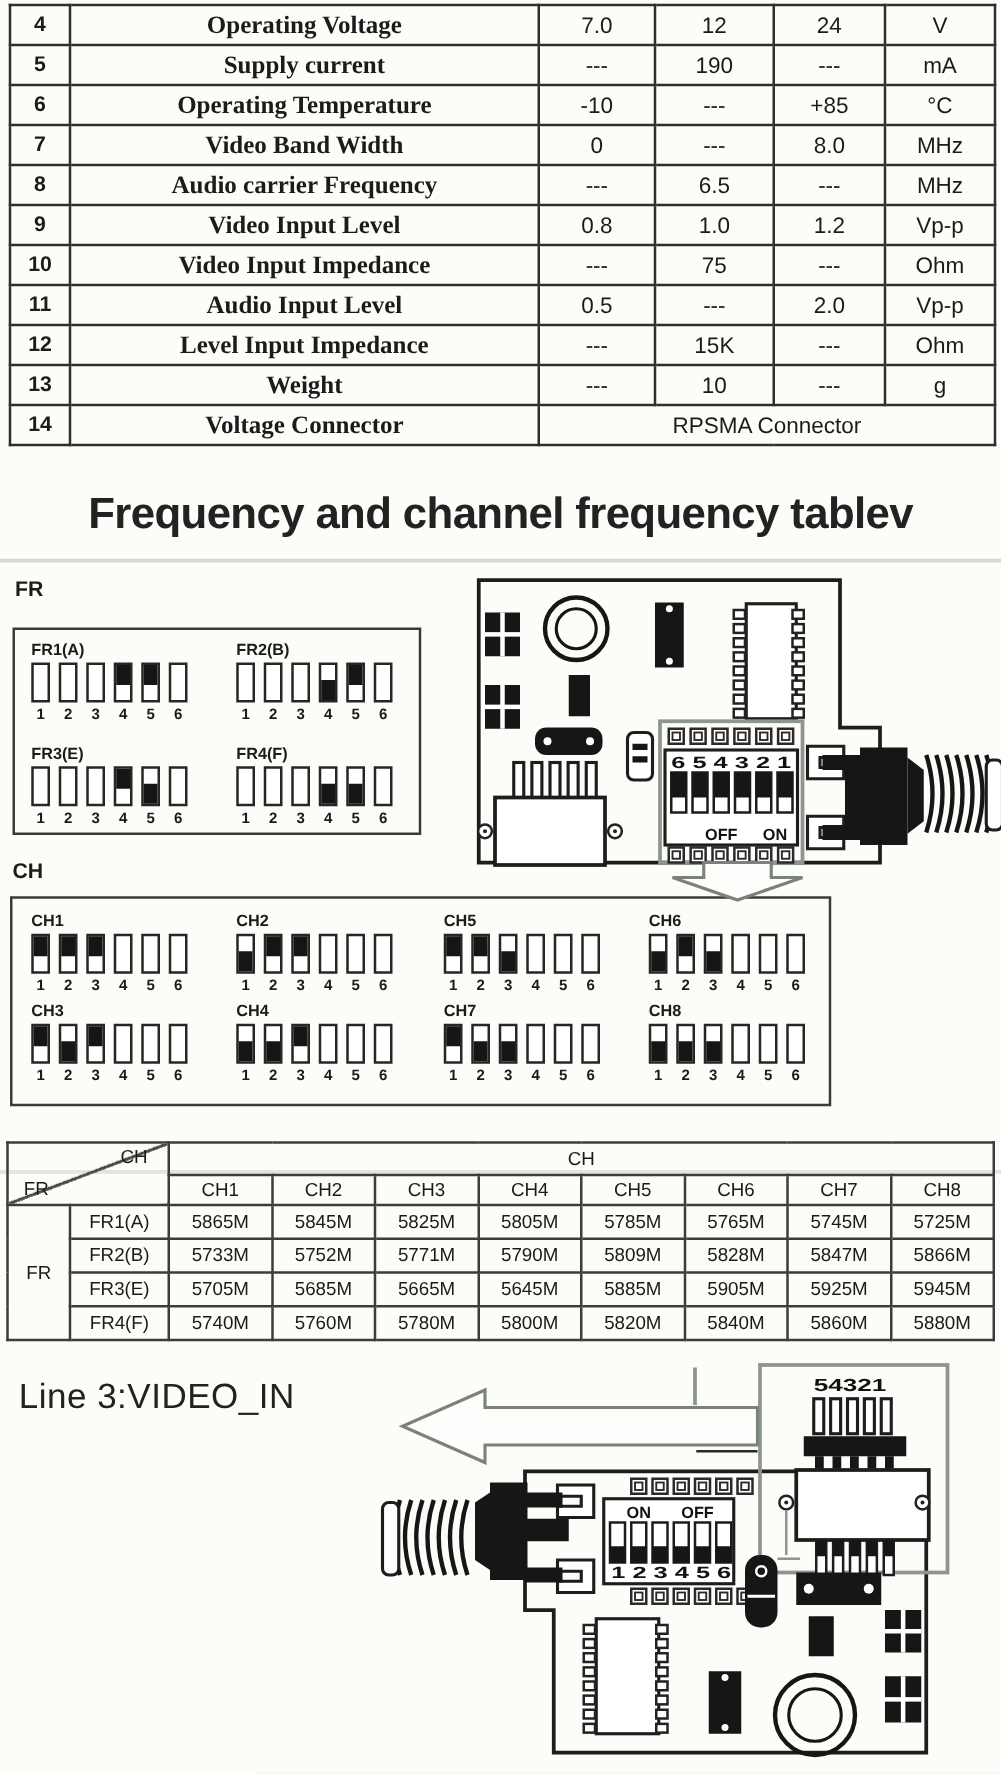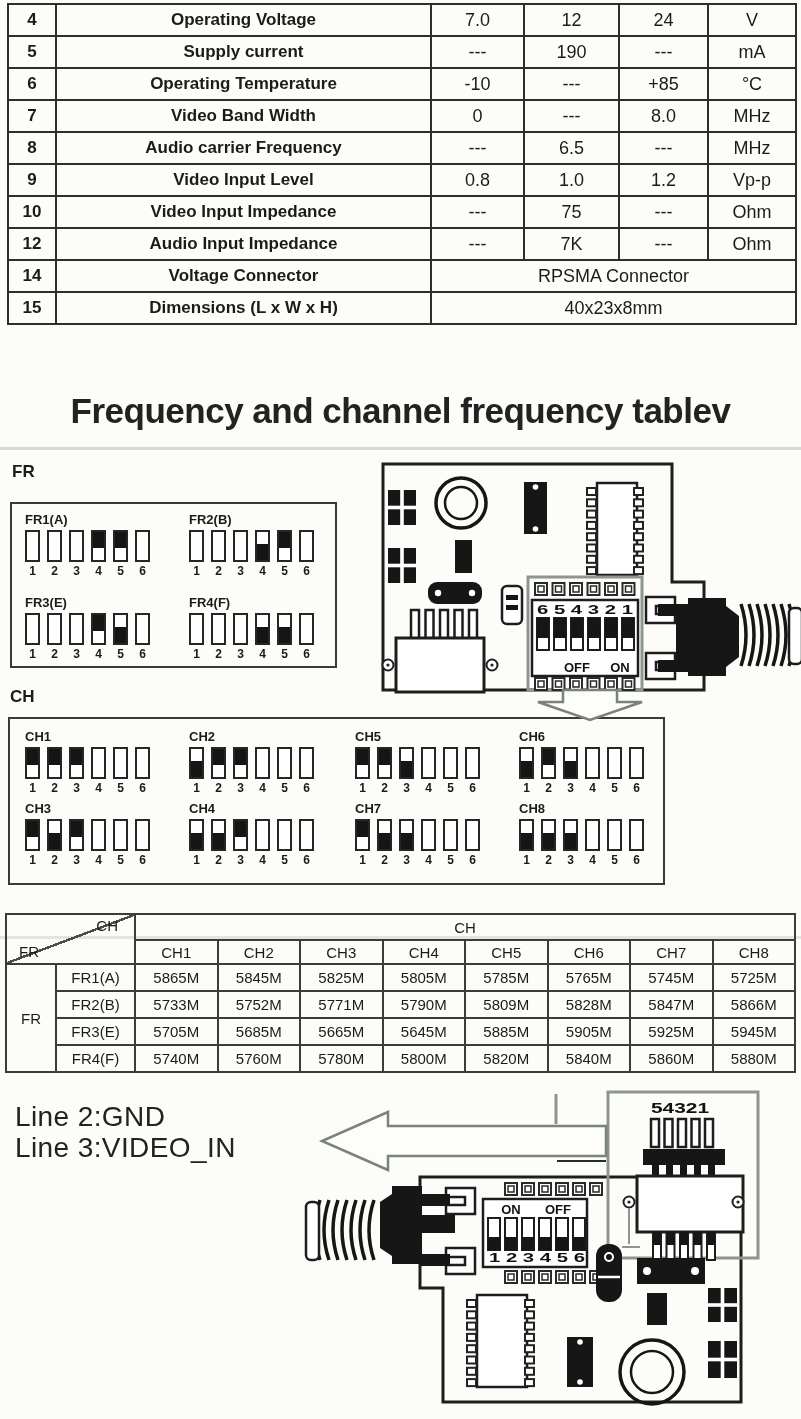--- a/index.html
+++ b/index.html
@@ -2,21 +2,21 @@
 <html><head>
 <meta charset="utf-8">
 <style>
   html,body{margin:0;padding:0;background:#e8e8e6;}
   .page{position:relative;width:801px;height:1419px;background:#fcfcf9;overflow:hidden;
         font-family:"Liberation Sans",sans-serif;color:#1b1b1b;}
   
   table.spec{position:absolute;left:7px;top:3px;border-collapse:collapse;table-layout:fixed;width:788px;}
   table.spec td{border:2.5px solid #2e2e2e;height:30px;text-align:center;font-size:18px;padding:0;overflow:hidden;}
   table.spec td.c-num{font-weight:bold;font-size:17px;}
-  table.spec td.c-param{font-weight:bold;font-size:17px;}
+  table.spec td.c-param{font-weight:bold;font-size:20px;font-family:Liberation Serif, serif;}
   
   .sec-title{position:absolute;top:391px;left:0;width:100%;text-align:center;
              font-size:35px;font-weight:bold;letter-spacing:-0.5px;color:#222;}
   .scan-line{position:absolute;left:0;width:801px;height:3px;background:#a9aca2;opacity:.45;}
   
   .sec-label{position:absolute;font-size:17px;font-weight:bold;}
   .dip-box{position:absolute;border:2px solid #3a3a3a;}
   .dg{position:absolute;}
   .dg-label{font-size:13px;font-weight:bold;margin-bottom:3px;}
   .sw-row{display:flex;gap:7px;}
@@ -104,36 +104,47 @@
         </tr>
         <tr>
           <td class="c-num">10</td>
           <td class="c-param">Video Input Impedance</td>
           <td>---</td>
           <td>75</td>
           <td>---</td>
           <td>Ohm</td>
         </tr>
         <tr>
+          <td class="c-num">11</td>
+          <td class="c-param">Audio Input Level</td>
+          <td>0.5</td>
+          <td>---</td>
+          <td>2.0</td>
+          <td>Vp-p</td>
+        </tr>
+        <tr>
           <td class="c-num">12</td>
-          <td class="c-param">Audio Input Impedance</td>
-          <td>---</td>
-          <td>7K</td>
+          <td class="c-param">Level Input Impedance</td>
+          <td>---</td>
+          <td>15K</td>
           <td>---</td>
           <td>Ohm</td>
+        </tr>
+        <tr>
+          <td class="c-num">13</td>
+          <td class="c-param">Weight</td>
+          <td>---</td>
+          <td>10</td>
+          <td>---</td>
+          <td>g</td>
         </tr>
         <tr>
           <td class="c-num">14</td>
           <td class="c-param">Voltage Connector</td>
           <td colspan="4">RPSMA  Connector</td>
-        </tr>
-        <tr>
-          <td class="c-num">15</td>
-          <td class="c-param">Dimensions  (L x W x H)</td>
-          <td colspan="4">40x23x8mm</td>
         </tr>
       </tbody>
   </table>
 
   <div class="scan-line" style="top:447px"></div>
   <div class="scan-line" style="top:936px;opacity:.3"></div>
 
   <div class="sec-title">Frequency and channel frequency tablev</div>
 
   <div class="sec-label" style="left:12px;top:462px">FR</div>
@@ -509,21 +520,20 @@
           <td>5800M</td>
           <td>5820M</td>
           <td>5840M</td>
           <td>5860M</td>
           <td>5880M</td>
         </tr>
       </tbody>
   </table>
 
   <div class="pin-lines" id="pin-lines">
-      <div>Line 2:GND</div>
       <div>Line 3:VIDEO_IN</div>
     </div>
 
   <svg class="pcb" viewBox="0 0 801 1419">
 
     <g>
       <path d="M383,464 H672 V582 H704 V690 H383 Z" fill="none" stroke="#1d1d1d" stroke-width="3"></path>
       <circle cx="461" cy="503" r="25" fill="none" stroke="#161616" stroke-width="3.5"></circle>
       <circle cx="461" cy="503" r="16" fill="none" stroke="#161616" stroke-width="2.5"></circle>
       <g id="pairA1">

